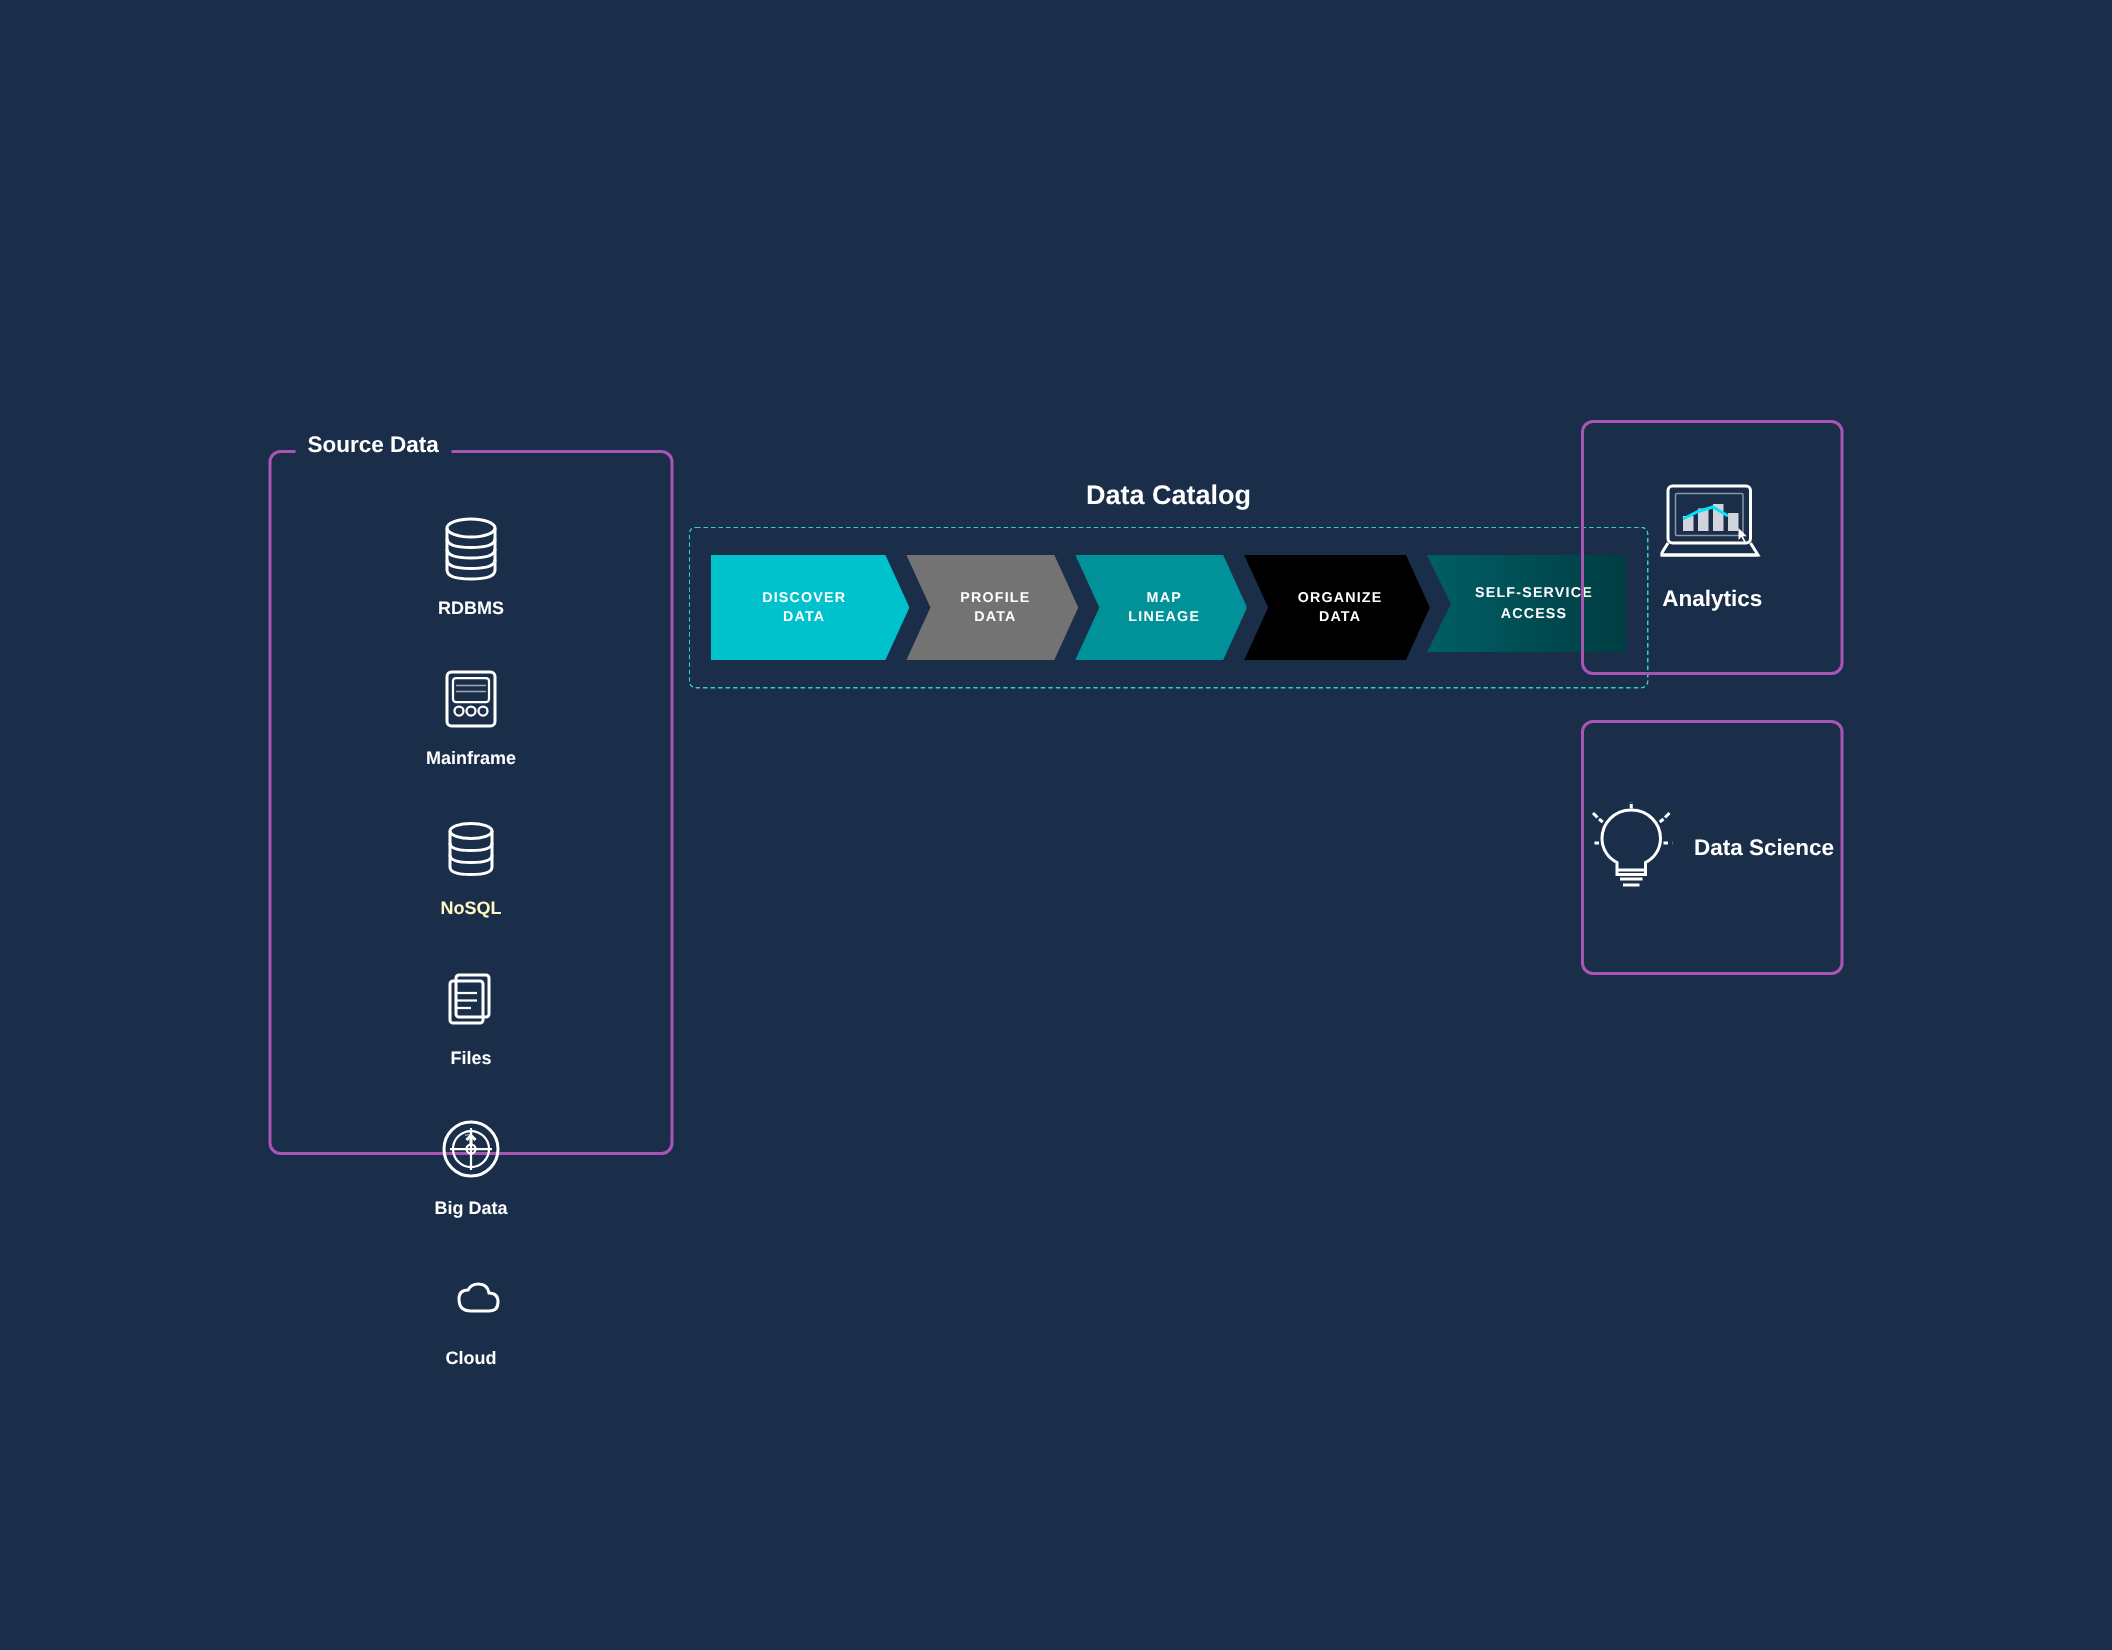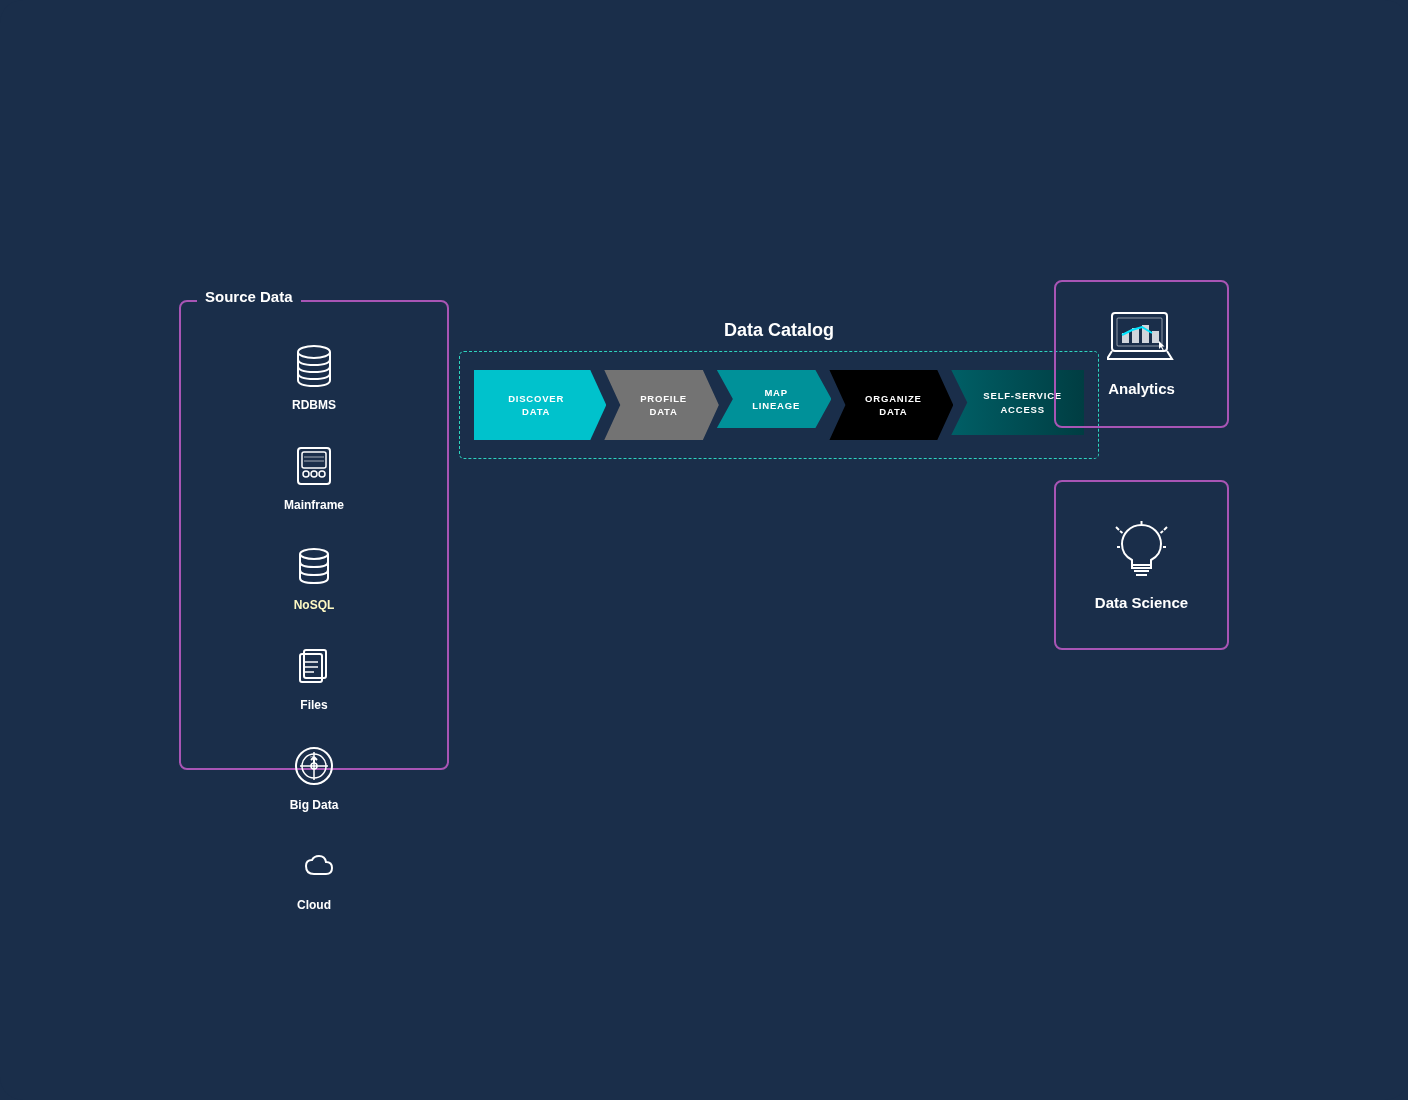--- a/index.html
+++ b/index.html
@@ -118,21 +118,21 @@
           <div style="position:relative; height:70px; display:flex; align-items:center; justify-content:center;
                       color:white; font-size:9.5px; font-weight:bold; text-align:center; letter-spacing:0.8px;
                       text-transform:uppercase; line-height:1.4; width:120px;
                       background:#737373;
                       clip-path:polygon(0 0, calc(100% - 16px) 0, 100% 50%, calc(100% - 16px) 100%, 0 100%, 16px 50%);
                       margin-left:-2px; padding:0 20px 0 24px;">
             <span style="white-space:pre-line;">PROFILE
 DATA</span>
           </div>
 
-          <div style="position:relative; height:58px; display:flex; align-items:center; justify-content:center;
+          <div style="position:relative; height:70px; display:flex; align-items:center; justify-content:center;
                       color:white; font-size:9.5px; font-weight:bold; text-align:center; letter-spacing:0.8px;
                       text-transform:uppercase; line-height:1.4; width:120px;
                       background:#009199;
                       clip-path:polygon(0 0, calc(100% - 16px) 0, 100% 50%, calc(100% - 16px) 100%, 0 100%, 16px 50%);
                       margin-left:-2px; padding:0 20px 0 24px;">
             <span style="white-space:pre-line;">MAP
 LINEAGE</span>
           </div>
 
           <div style="position:relative; height:70px; display:flex; align-items:center; justify-content:center;
@@ -152,21 +152,21 @@
                       clip-path:polygon(0 0, 100% 0, 100% 100%, 0 100%, 16px 50%);
                       margin-left:-2px; padding:0 14px 0 24px;">
             <span style="white-space:pre-line;">SELF-SERVICE
 ACCESS</span>
           </div>
 
         </div>
       </div>
     </div>
 
-    <div style="position:absolute; right:0; top:20px; width:175px; height:148px;
+    <div style="position:absolute; right:0; top:20px; width:175px; height:170px;
                 border:2px solid #a855b5; border-radius:8px;
                 display:flex; flex-direction:column; align-items:center; justify-content:center; gap:14px;">
 
       <svg width="70" height="55" viewBox="0 0 70 55" fill="none" xmlns="http://www.w3.org/2000/svg">
 
         <rect x="5" y="2" width="55" height="38" rx="3" stroke="white" stroke-width="2" fill="none"></rect>
 
         <rect x="10" y="7" width="45" height="28" rx="1" stroke="white" stroke-width="1" fill="none" opacity="0.5"></rect>
 
         <rect x="15" y="22" width="7" height="10" fill="white" opacity="0.8"></rect>
@@ -180,21 +180,21 @@
         <line x1="0" y1="48" x2="65" y2="48" stroke="white" stroke-width="2"></line>
 
         <path d="M52 30 L52 38 L54 36 L56 40 L57 39.5 L55 35.5 L57.5 35.5 Z" fill="white"></path>
       </svg>
 
       <span style="color:white; font-weight:bold; font-size:15px;">Analytics</span>
     </div>
 
     <div style="position:absolute; right:0; top:220px; width:175px; height:170px;
                 border:2px solid #a855b5; border-radius:8px;
-                display:flex; flex-direction:column; align-items:center; justify-content:center; gap:14px;">
+                display:flex; flex-direction:row; align-items:center; justify-content:center; gap:14px;">
 
       <svg width="55" height="60" viewBox="0 0 55 60" fill="none" xmlns="http://www.w3.org/2000/svg">
 
         <path d="M27.5 5 C16 5 8 14 8 24 C8 31 12 37 18 40 L18 48 L37 48 L37 40 C43 37 47 31 47 24 C47 14 39 5 27.5 5 Z" stroke="white" stroke-width="2" fill="none"></path>
 
         <line x1="18" y1="45" x2="37" y2="45" stroke="white" stroke-width="2"></line>
         <line x1="20" y1="51" x2="35" y2="51" stroke="white" stroke-width="2"></line>
         <line x1="22" y1="55" x2="33" y2="55" stroke="white" stroke-width="2"></line>
 
         <line x1="27.5" y1="0" x2="27.5" y2="-4" stroke="white" stroke-width="2"></line>

